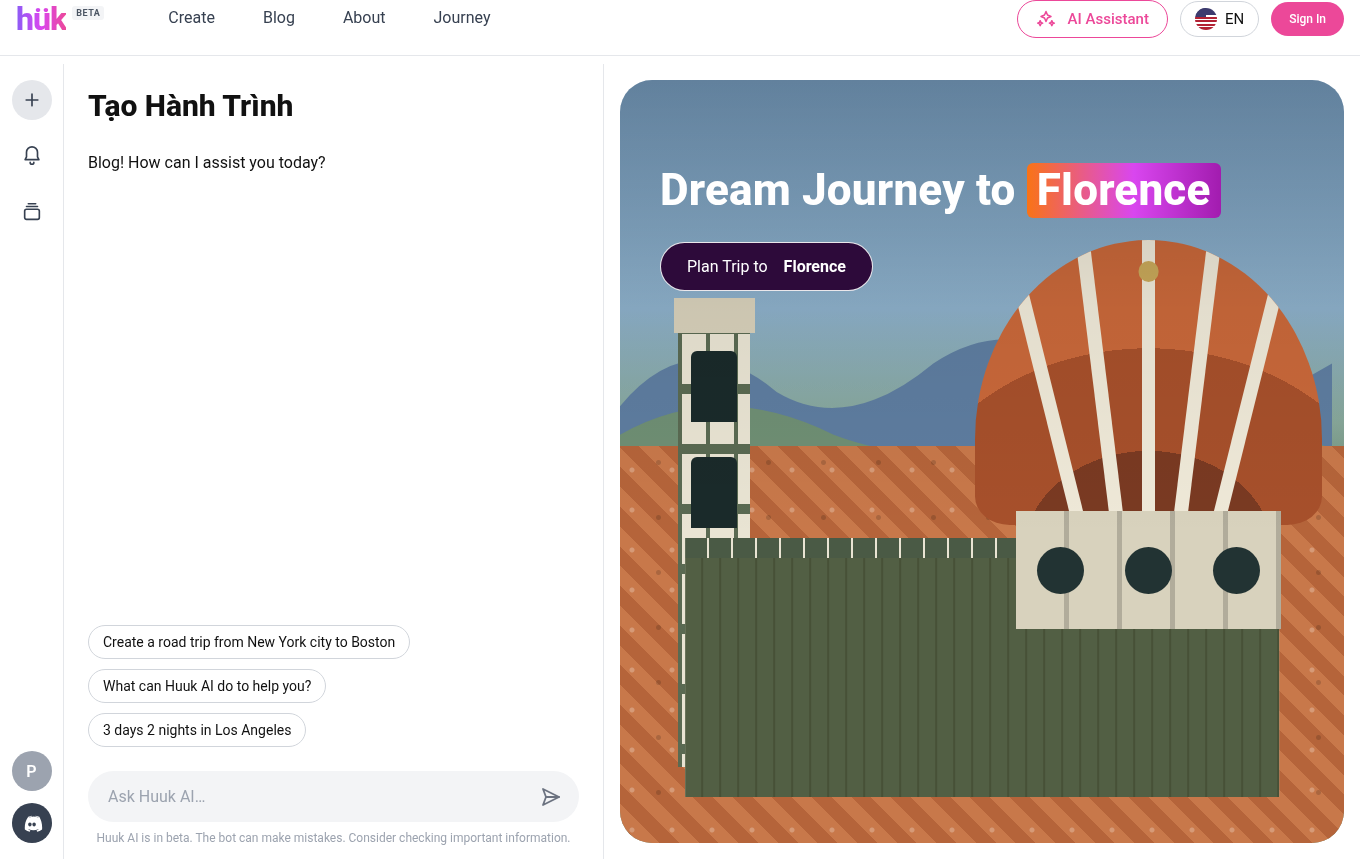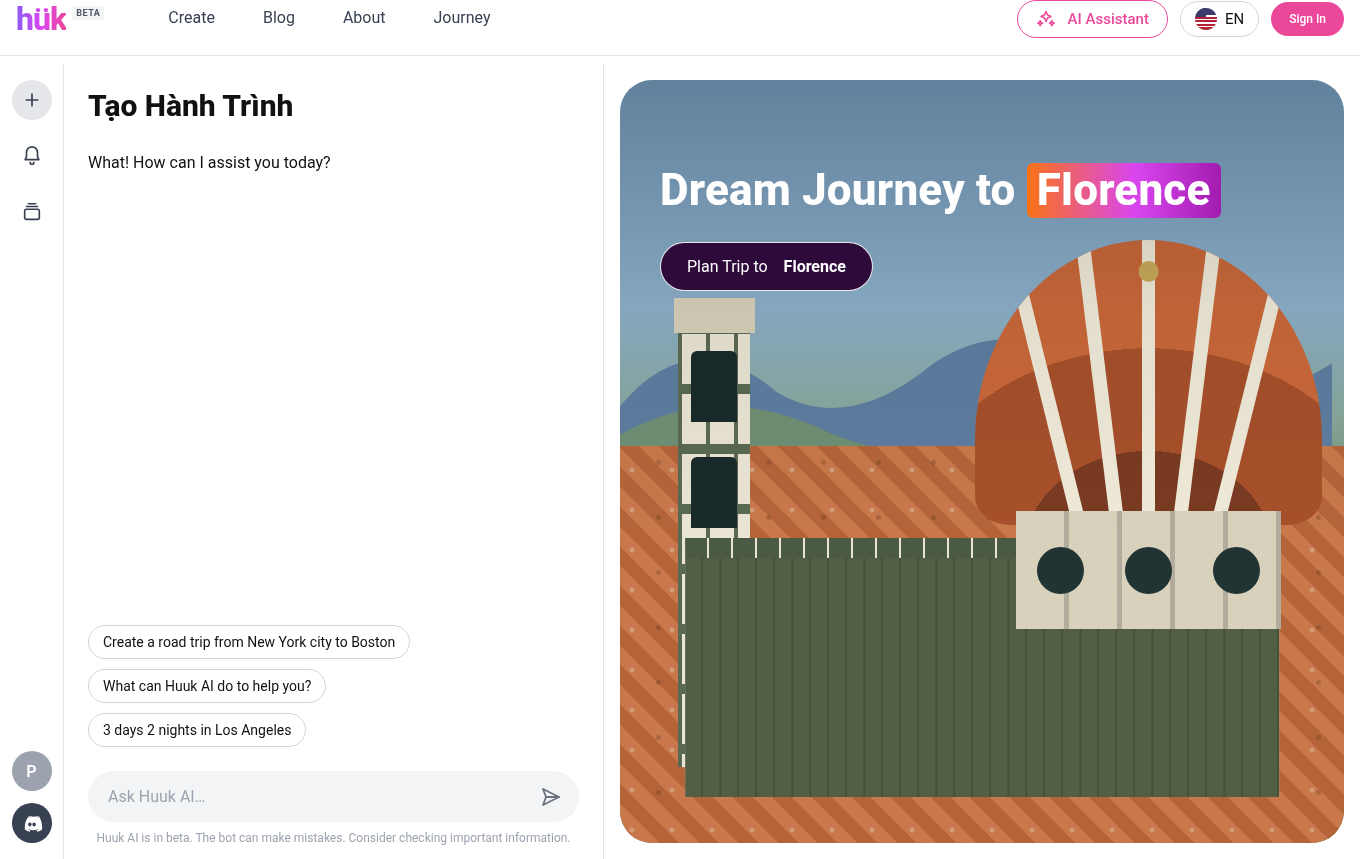--- a/index.html
+++ b/index.html
@@ -140,21 +140,21 @@
         <svg width="22" height="22" viewBox="0 0 24 24" fill="#fff">
             <path d="M20 5.3A17 17 0 0 0 15.9 4l-.3.6c1.6.4 3 1.1 4.3 2-2-1-4-1.6-6-1.6s-4 .6-6 1.6c1.3-.9 2.7-1.6 4.3-2L12 4a17 17 0 0 0-4.1 1.3C4.6 10 3.9 14.5 4.2 19c1.8 1.3 3.5 2.1 5.3 2.6l.8-1.3c-.9-.3-1.7-.7-2.5-1.2.2-.1.4-.3.6-.4 3.4 1.6 7 1.6 10.4 0 .2.1.4.3.6.4-.8.5-1.6.9-2.5 1.2l.8 1.3c1.8-.5 3.5-1.3 5.3-2.6.4-5.3-.8-9.8-3-13.7zM9.7 15.7c-1 0-1.9-1-1.9-2.1s.8-2.1 1.9-2.1 1.9 1 1.9 2.1-.9 2.1-1.9 2.1zm4.6 0c-1 0-1.9-1-1.9-2.1s.8-2.1 1.9-2.1 1.9 1 1.9 2.1-.8 2.1-1.9 2.1z"></path>
           </svg>
       </span>
     </div>
   </div>
 </aside>
 
 <section class="chat-panel">
   <h1 class="chat-title">Tạo Hành Trình</h1>
-  <p class="chat-greeting">What! How can I assist you today?</p>
+  <p class="chat-greeting">Blog! How can I assist you today?</p>
   <div class="chat-fill"></div>
   <div class="suggestions">
     <button class="sugg-chip">Create a road trip from New York city to Boston</button>
     <button class="sugg-chip">What can Huuk AI do to help you?</button>
     <button class="sugg-chip">3 days 2 nights in Los Angeles</button>
   </div>
   <div class="input-row">
     <input class="chat-input" placeholder="Ask Huuk AI…" style="">
     <button class="send-btn">
       <span>

